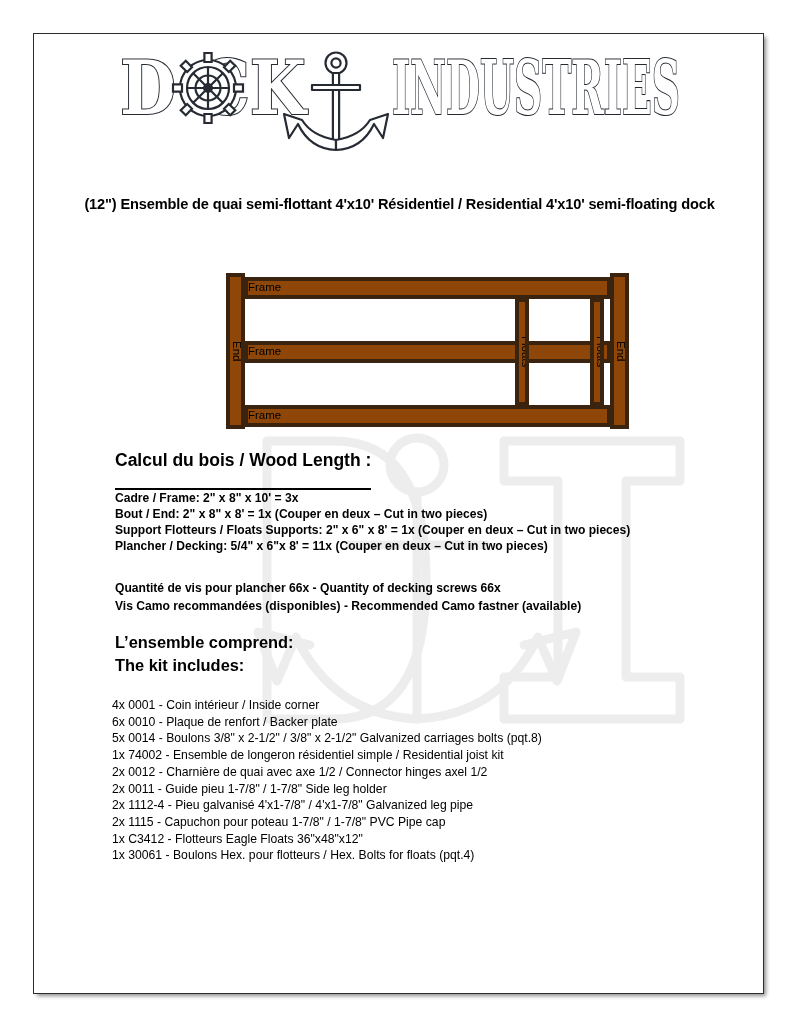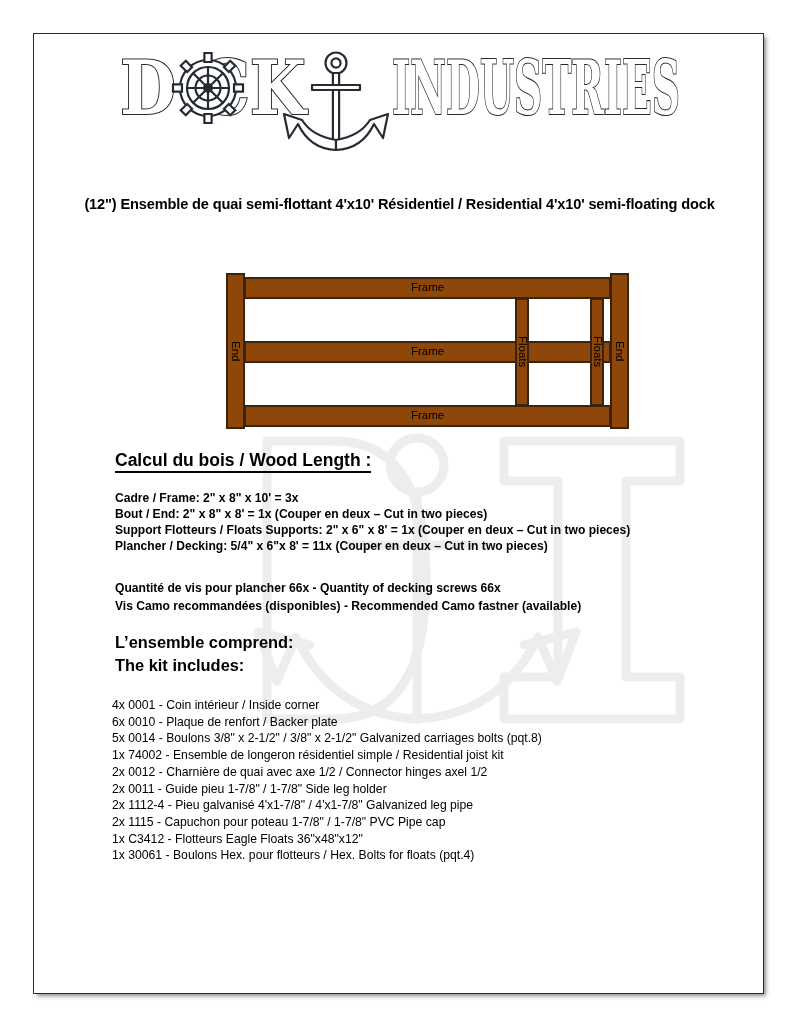--- a/index.html
+++ b/index.html
@@ -74,49 +74,49 @@
     position: absolute;
     left: 158px;
     top: 238px;
     width: 404px;
     height: 160px;
     z-index: 2;
   }
   .wood {
     position: absolute;
     background: #8e4708;
-    border: 2px solid #ef4444;
+    border: 4px solid #ef4444;
     box-sizing: border-box;
     color: #000;
     font-size: 11.5px;
     line-height: 1;
     display: flex;
     align-items: center;
-    justify-content: center;
+    justify-content: flex-start;
     overflow: hidden;
   }
   .wood.vert span {
     writing-mode: vertical-rl;
     text-orientation: mixed;
     letter-spacing: 0px;
   }
 
   
   .text-layer { position: absolute; z-index: 2; left: 0; width: 731px; }
 
   #wood-heading {
     top: 416px;
     padding-left: 81px;
     font-size: 17.5px;
     font-weight: bold;
     color: #000;
   }
   #wood-heading span {
     border-bottom: 2px solid #000;
-    padding-bottom: 1px;
+    padding-bottom: 18px;
   }
 
   #wood-lines {
     top: 457px;
     padding-left: 81px;
     font-size: 12.1px;
     font-weight: bold;
     color: #000;
     line-height: 15.9px;
   }

